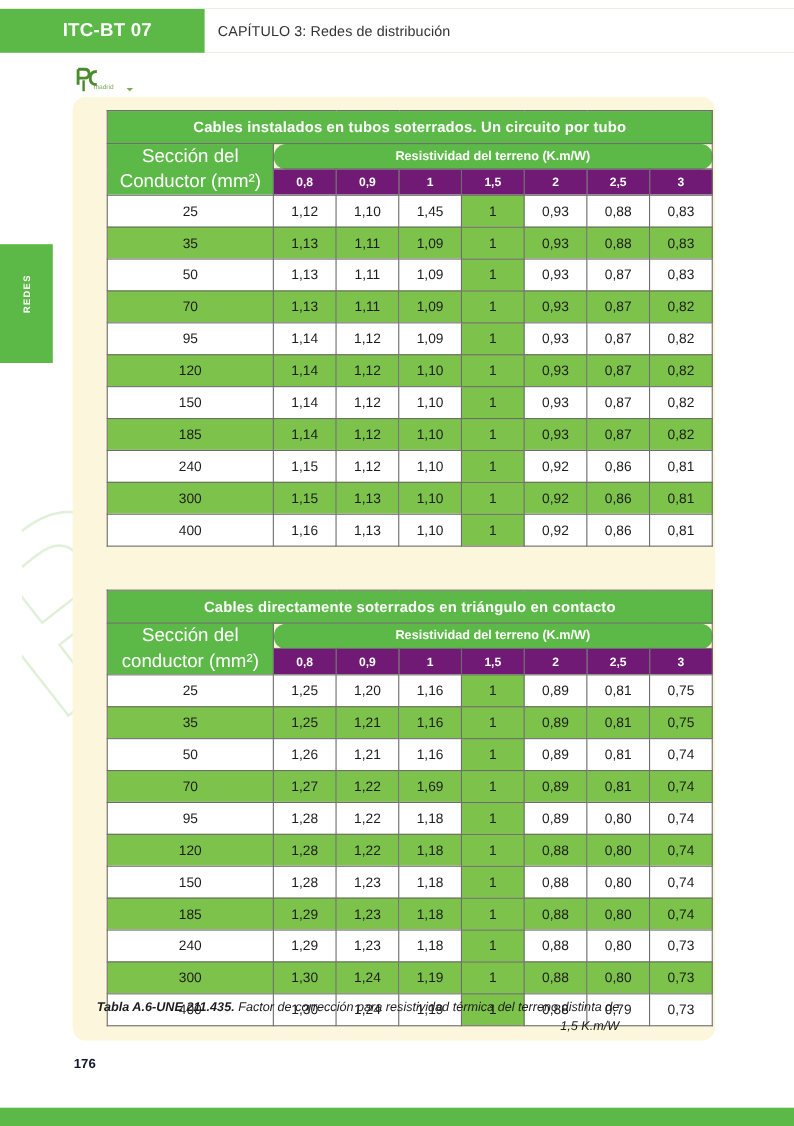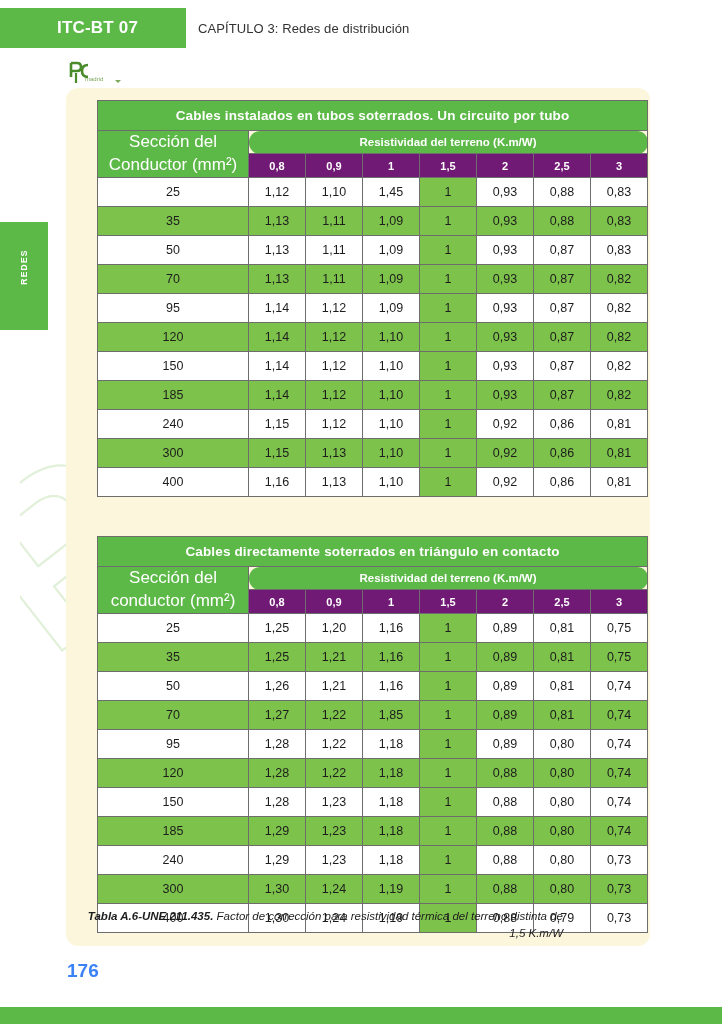--- a/index.html
+++ b/index.html
@@ -191,23 +191,23 @@
     line-height: 1.5;
     z-index: 3;
   }
   .caption b { font-style: italic; font-weight: bold; }
 
   
   .page-number {
     position: absolute;
     left: 67px;
     top: 960px;
-    font-size: 19px;
-    font-weight: bold;
-    color: #3b82f6;
+    font-size: 12px;
+    font-weight: bold;
+    color: #0f172a;
     z-index: 3;
   }
 
   
   .bottom-band {
     position: absolute;
     left: 0;
     bottom: 0;
     width: 722px;
     height: 17px;
@@ -453,21 +453,21 @@
           <td class="cell">1,16</td>
           <td class="cell hl">1</td>
           <td class="cell">0,89</td>
           <td class="cell">0,81</td>
           <td class="cell">0,74</td>
         </tr>
         <tr class="row-green">
           <td class="sec">70</td>
           <td class="cell">1,27</td>
           <td class="cell">1,22</td>
-          <td class="cell">1,85</td>
+          <td class="cell">1,69</td>
           <td class="cell hl">1</td>
           <td class="cell">0,89</td>
           <td class="cell">0,81</td>
           <td class="cell">0,74</td>
         </tr>
         <tr class="row-white">
           <td class="sec">95</td>
           <td class="cell">1,28</td>
           <td class="cell">1,22</td>
           <td class="cell">1,18</td>

